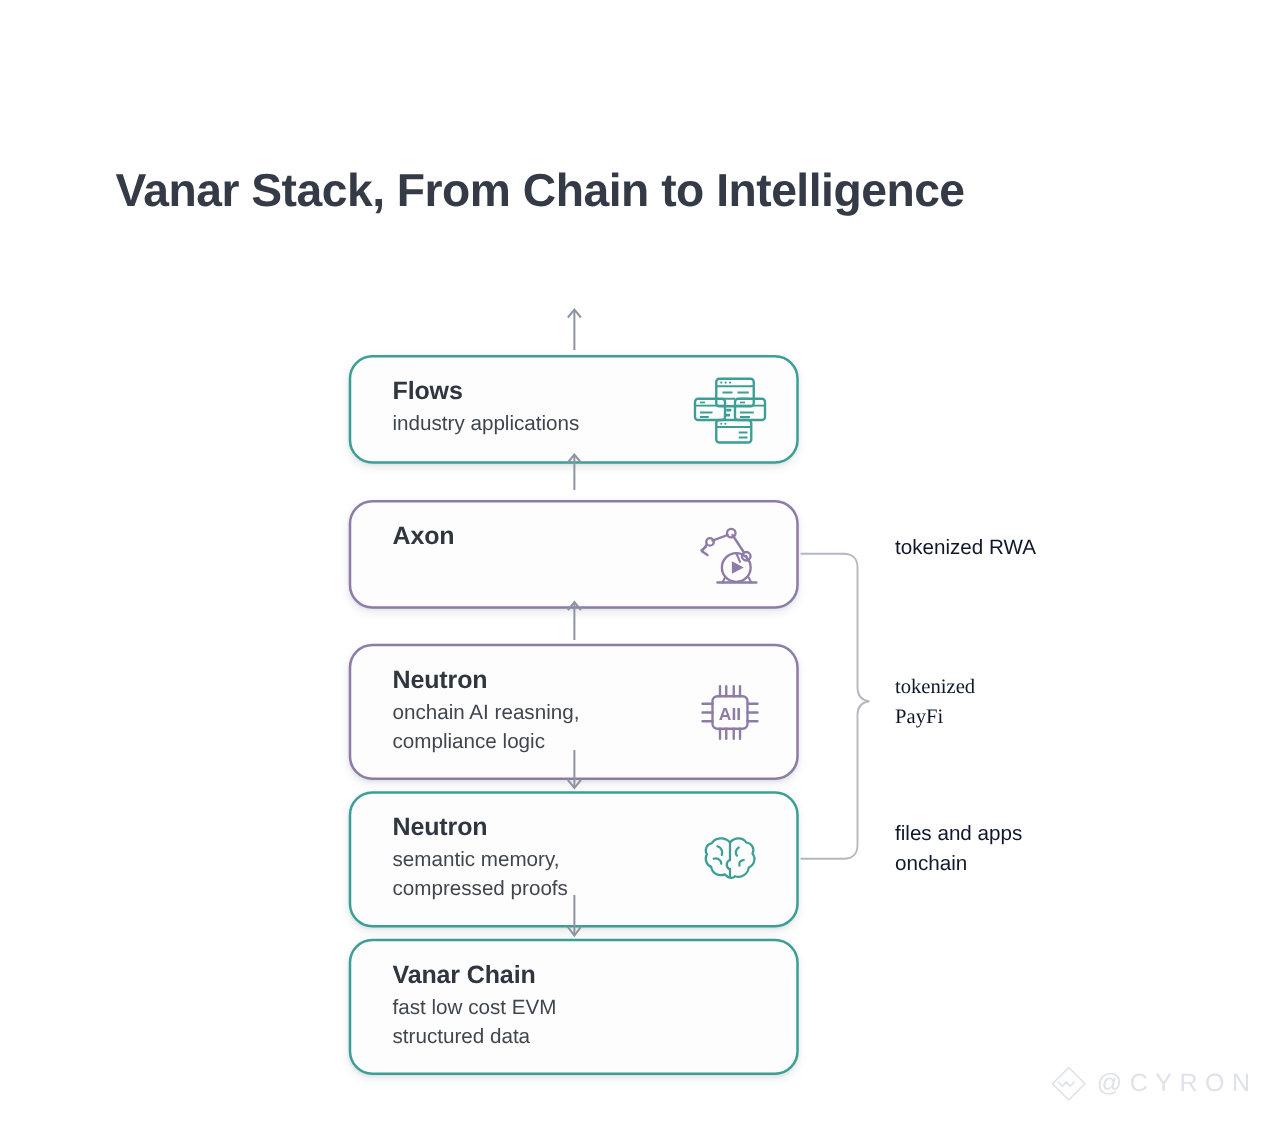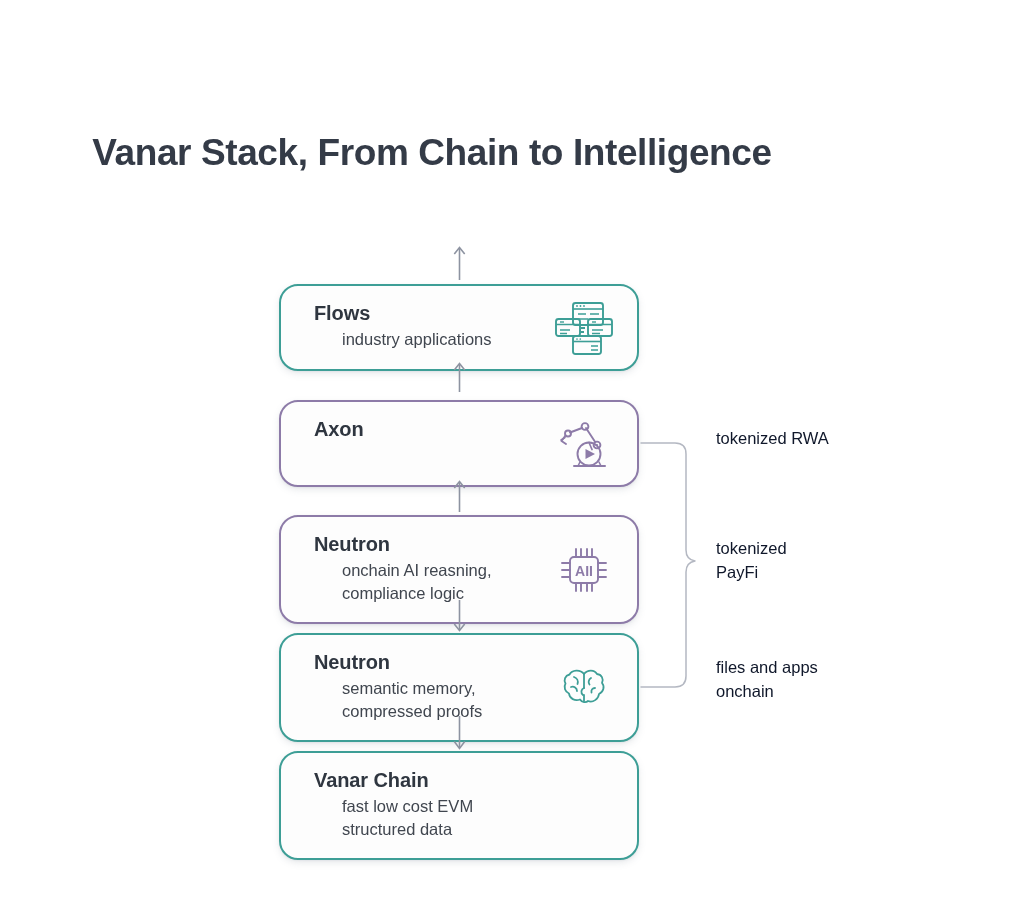--- a/index.html
+++ b/index.html
@@ -70,21 +70,20 @@
     color: #2f3640;
     letter-spacing: -0.1px;
     line-height: 1.28;
   }
   .card-sub {
     font-size: 16.5px;
     color: #40464f;
     line-height: 1.44;
     margin-top: 1px;
     white-space: pre-line;
-    margin-left: 28px;
   }
 
   .card-icon {
     position: absolute;
     right: 22px;
     top: 50%;
     transform: translateY(-50%);
     width: 62px;
     height: 58px;
     display: flex;
@@ -127,21 +126,21 @@
 
   .side-label {
     position: absolute;
     left: 716px;
     font-size: 16.5px;
     color: #0f172a;
     line-height: 1.45;
     white-space: pre-line;
   }
   #side-label-rwa   { top: 427px; }
-  #side-label-payfi { top: 537px; }
+  #side-label-payfi { top: 537px; font-family: Liberation Serif, serif; }
   #side-label-files { top: 656px; }
 
   
   #watermark {
     position: absolute;
     right: 18px;
     bottom: 22px;
     display: flex;
     align-items: center;
     gap: 7px;
@@ -321,14 +320,23 @@
                C48 130 45 134 45 140 V244 C45 251 41 255 34 255 H0"></path>
     </svg>
   </div>
 
   <div class="side-label" id="side-label-rwa">tokenized RWA</div>
   <div class="side-label" id="side-label-payfi">tokenized
 PayFi</div>
   <div class="side-label" id="side-label-files">files and apps
 onchain</div>
 
+  <div id="watermark">
+    <span>
+      <svg width="30" height="30" viewBox="0 0 30 30" fill="none" stroke="#dfe2e9" stroke-width="1.4" stroke-linejoin="round">
+        <path d="M15 2 L28 15 L15 28 L2 15 Z"></path>
+        <path d="M6.5 13.5 L10 17 L13 13.5 L16 17 L19.5 13.5"></path>
+      </svg>
+    </span>
+    <span class="wm-text">@CYRON</span>
+  </div>
 
 </div>
 
 </body></html>

